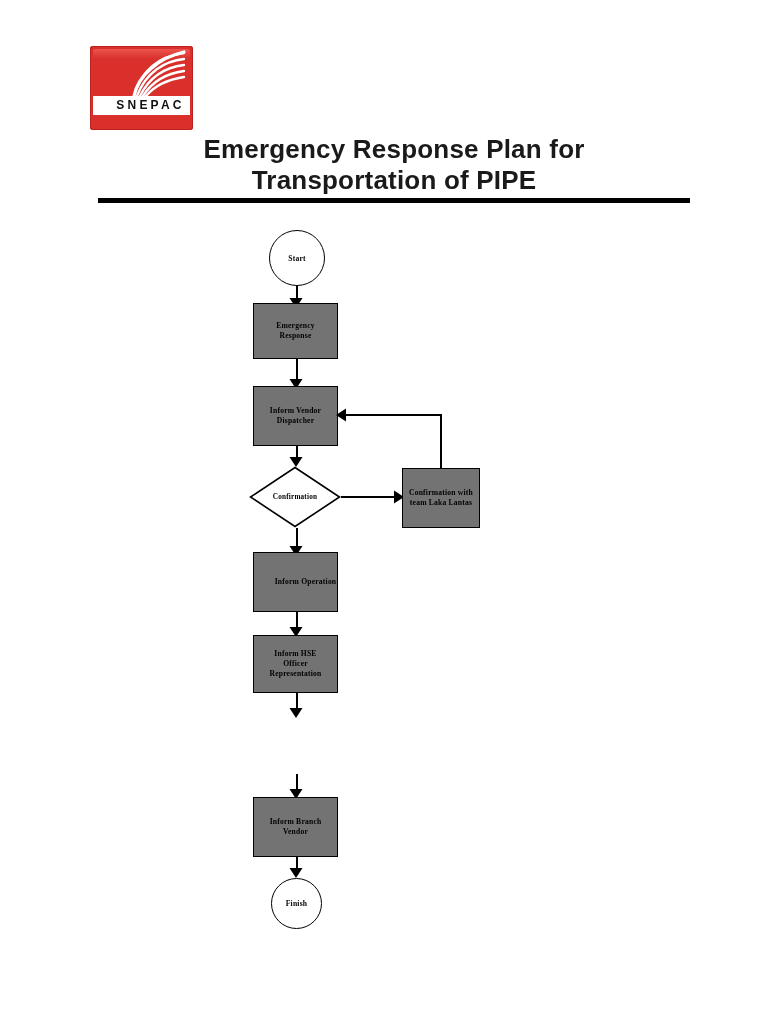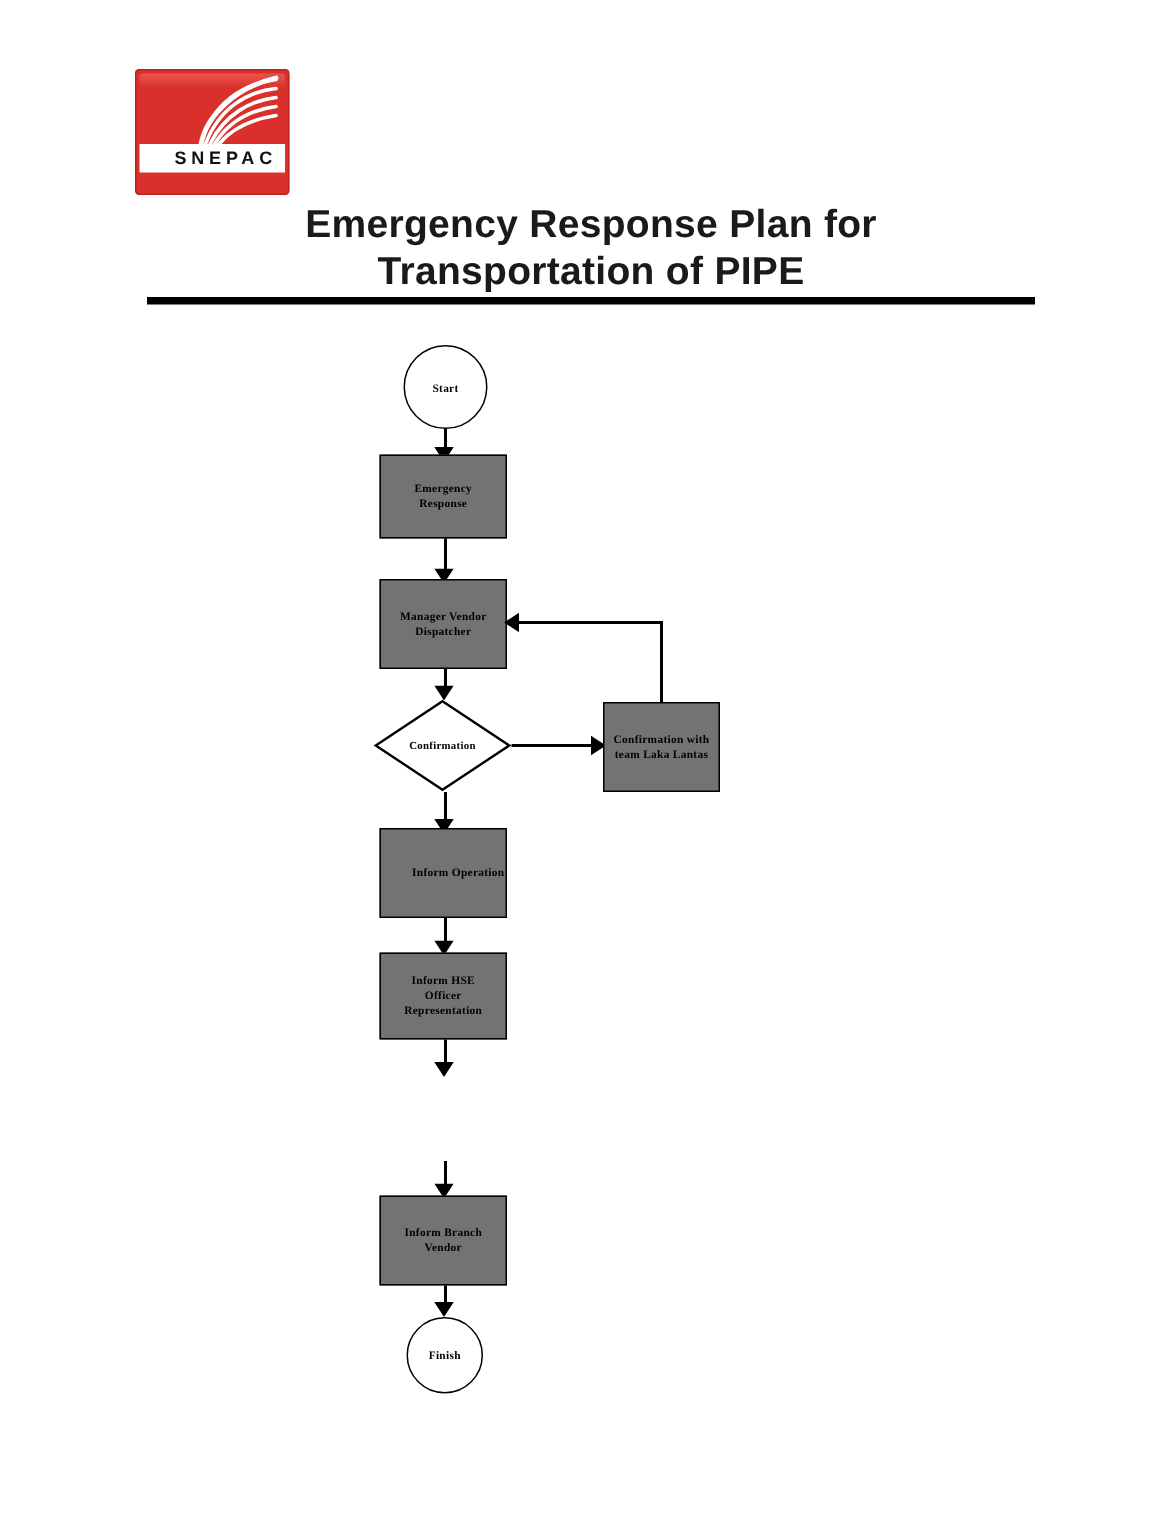--- a/index.html
+++ b/index.html
@@ -98,21 +98,21 @@
       <div>Response</div>
     </div>
   </div>
   <div class="conn" style="left:295.5px;top:359px;width:2px;height:24px;"></div>
   <svg class="conn" style="left:289px;top:379px;width:14px;height:10px;background:none;" viewBox="0 0 14 10">
       <path d="M7 10 L0.5 0 L13.5 0 Z" fill="#000"></path>
     </svg>
 
   <div class="proc node" style="left:253px;top:386px;width:85px;height:60px;">
     <div class="lbl">
-      <div>Manager Vendor</div>
+      <div>Inform Vendor</div>
       <div>Dispatcher</div>
     </div>
   </div>
   <div class="conn" style="left:295.5px;top:446px;width:2px;height:14px;"></div>
   <svg class="conn" style="left:289px;top:457px;width:14px;height:10px;background:none;" viewBox="0 0 14 10">
       <path d="M7 10 L0.5 0 L13.5 0 Z" fill="#000"></path>
     </svg>
 
   <div class="node dec" style="left:249px;top:466px;width:92px;height:62px;">
     <svg class="shape" viewBox="0 0 92 62" preserveAspectRatio="none">

